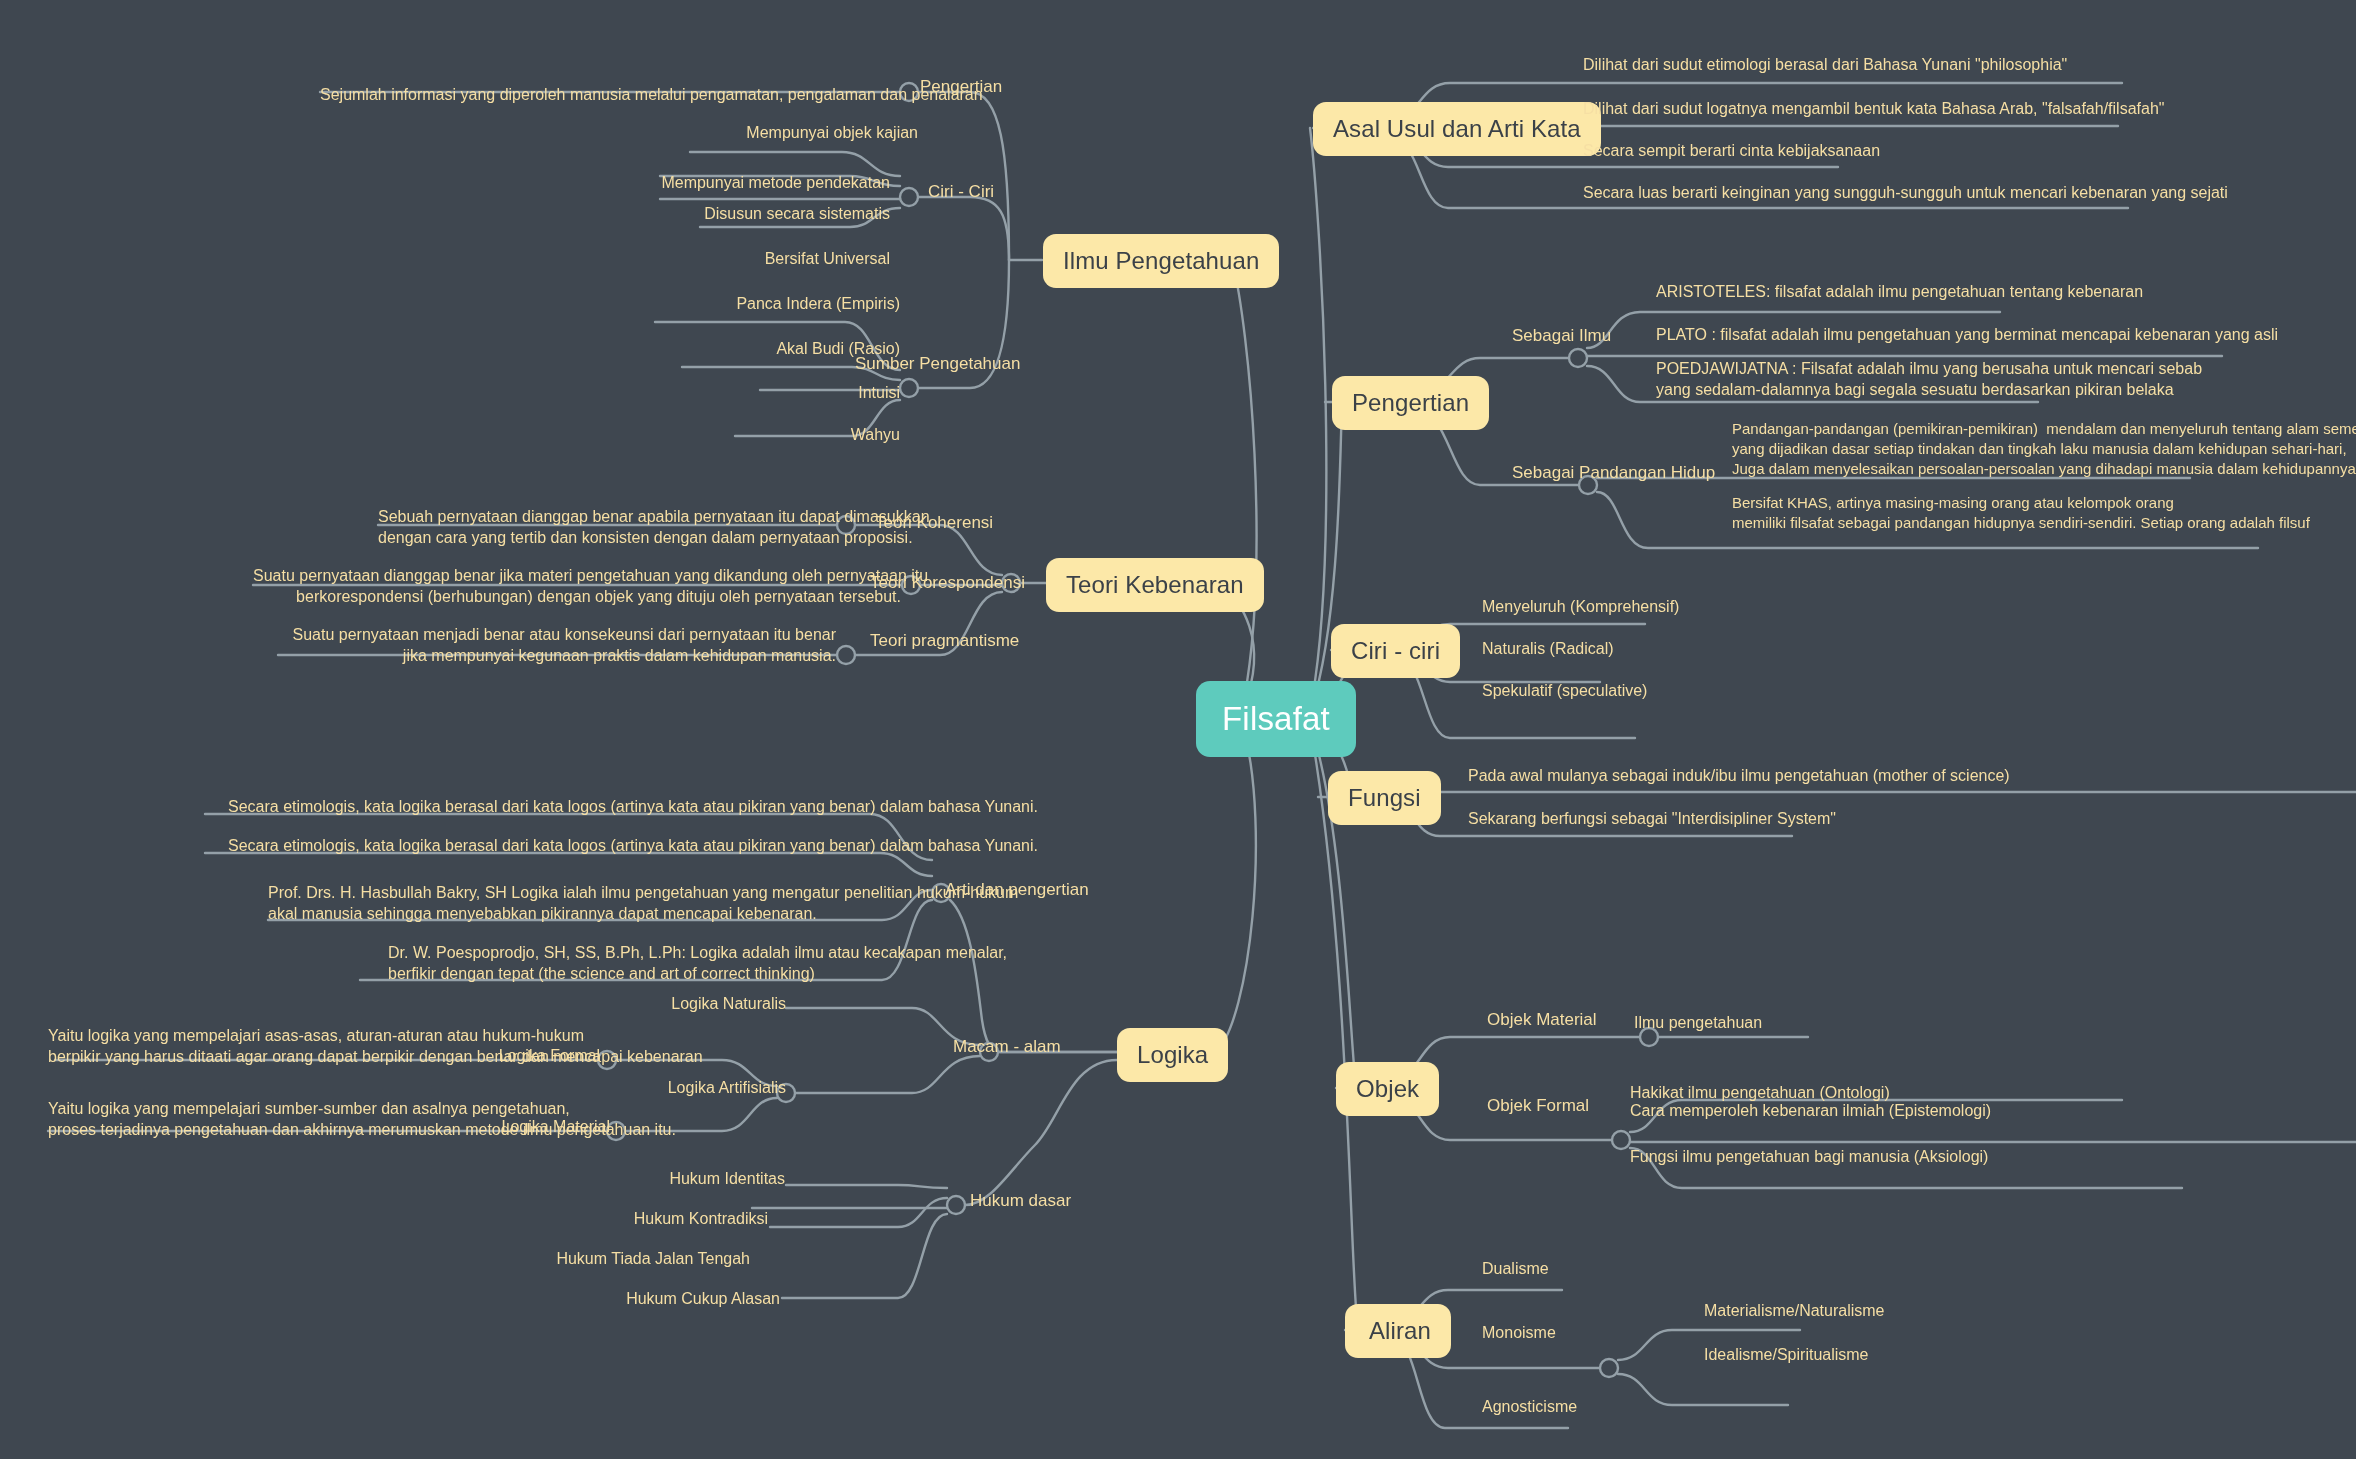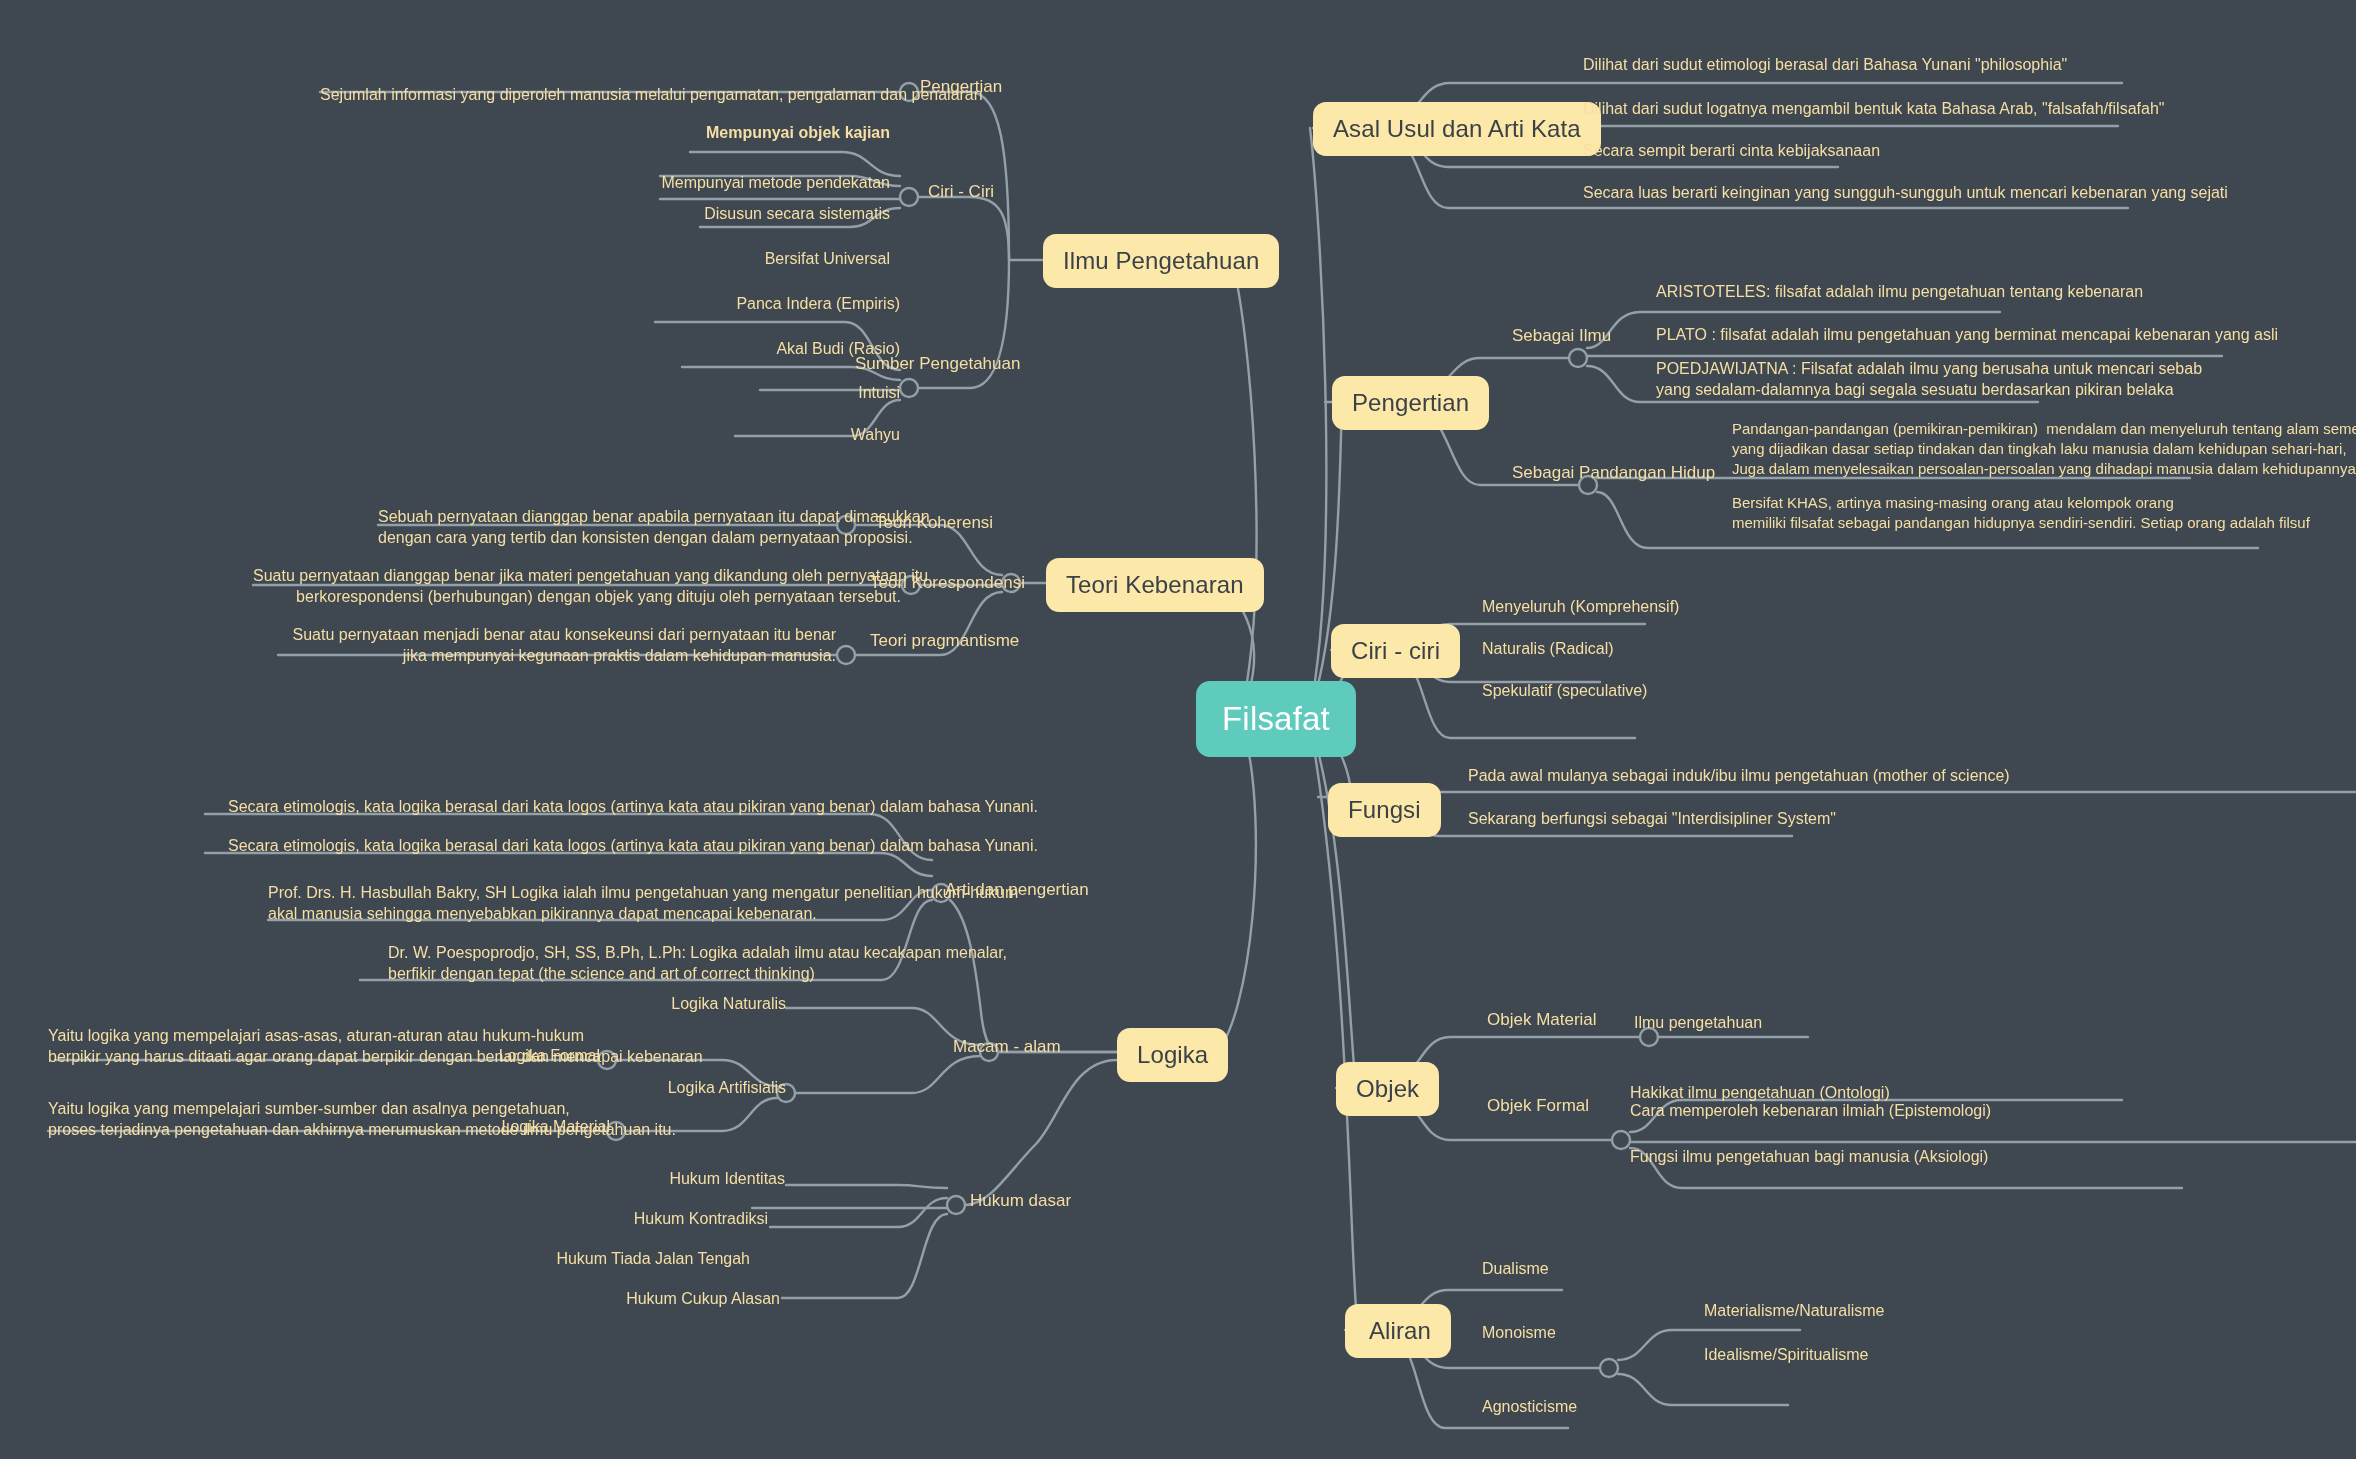--- a/index.html
+++ b/index.html
@@ -188,21 +188,21 @@
   </svg>
 
   <div class="node central" style="left:1196px;top:681px;">Filsafat</div>
 
   <div class="node branch" style="left:1043px;top:234px;">Ilmu Pengetahuan</div>
 
   <div class="node link-label" style="left:920px;top:76px;">Pengertian</div>
   <div class="node leaf r" style="left:320px;top:84px;width:580px;">Sejumlah informasi yang diperoleh manusia melalui pengamatan, pengalaman dan penalaran</div>
 
   <div class="node link-label" style="left:928px;top:181px;">Ciri - Ciri</div>
-  <div class="node leaf r" style="left:540px;top:122px;width:350px;font-weight:bold;">Mempunyai objek kajian</div>
+  <div class="node leaf r" style="left:568px;top:122px;width:350px;">Mempunyai objek kajian</div>
   <div class="node leaf r" style="left:510px;top:172px;width:380px;">Mempunyai metode pendekatan</div>
   <div class="node leaf r" style="left:540px;top:203px;width:350px;">Disusun secara sistematis</div>
   <div class="node leaf r" style="left:590px;top:248px;width:300px;">Bersifat Universal</div>
 
   <div class="node link-label" style="left:855px;top:353px;">Sumber Pengetahuan</div>
   <div class="node leaf r" style="left:560px;top:293px;width:340px;">Panca Indera (Empiris)</div>
   <div class="node leaf r" style="left:600px;top:338px;width:300px;">Akal Budi (Rasio)</div>
   <div class="node leaf r" style="left:640px;top:382px;width:260px;">Intuisi</div>
   <div class="node leaf r" style="left:640px;top:424px;width:260px;">Wahyu</div>
 
@@ -267,21 +267,21 @@
 yang dijadikan dasar setiap tindakan dan tingkah laku manusia dalam kehidupan sehari-hari,
 Juga dalam menyelesaikan persoalan-persoalan yang dihadapi manusia dalam kehidupannya.</div>
   <div class="node leaf l sm" style="left:1732px;top:493px;width:640px;">Bersifat KHAS, artinya masing-masing orang atau kelompok orang
 memiliki filsafat sebagai pandangan hidupnya sendiri-sendiri. Setiap orang adalah filsuf</div>
 
   <div class="node branch" style="left:1331px;top:624px;">Ciri - ciri</div>
   <div class="node leaf l" style="left:1482px;top:596px;width:330px;">Menyeluruh (Komprehensif)</div>
   <div class="node leaf l" style="left:1482px;top:638px;width:300px;">Naturalis (Radical)</div>
   <div class="node leaf l" style="left:1482px;top:680px;width:330px;">Spekulatif (speculative)</div>
 
-  <div class="node branch" style="left:1328px;top:771px;margin-top:12px;">Fungsi</div>
+  <div class="node branch" style="left:1328px;top:771px;">Fungsi</div>
   <div class="node leaf l" style="left:1468px;top:765px;width:700px;">Pada awal mulanya sebagai induk/ibu ilmu pengetahuan (mother of science)</div>
   <div class="node leaf l" style="left:1468px;top:808px;width:620px;">Sekarang berfungsi sebagai "Interdisipliner System"</div>
 
   <div class="node branch" style="left:1336px;top:1062px;">Objek</div>
 
   <div class="node link-label" style="left:1487px;top:1009px;">Objek Material</div>
   <div class="node leaf l" style="left:1634px;top:1012px;width:240px;">Ilmu pengetahuan</div>
 
   <div class="node link-label" style="left:1487px;top:1095px;">Objek Formal</div>
   <div class="node leaf l" style="left:1630px;top:1058px;width:500px;margin-top:24px;">Hakikat ilmu pengetahuan (Ontologi)</div>

